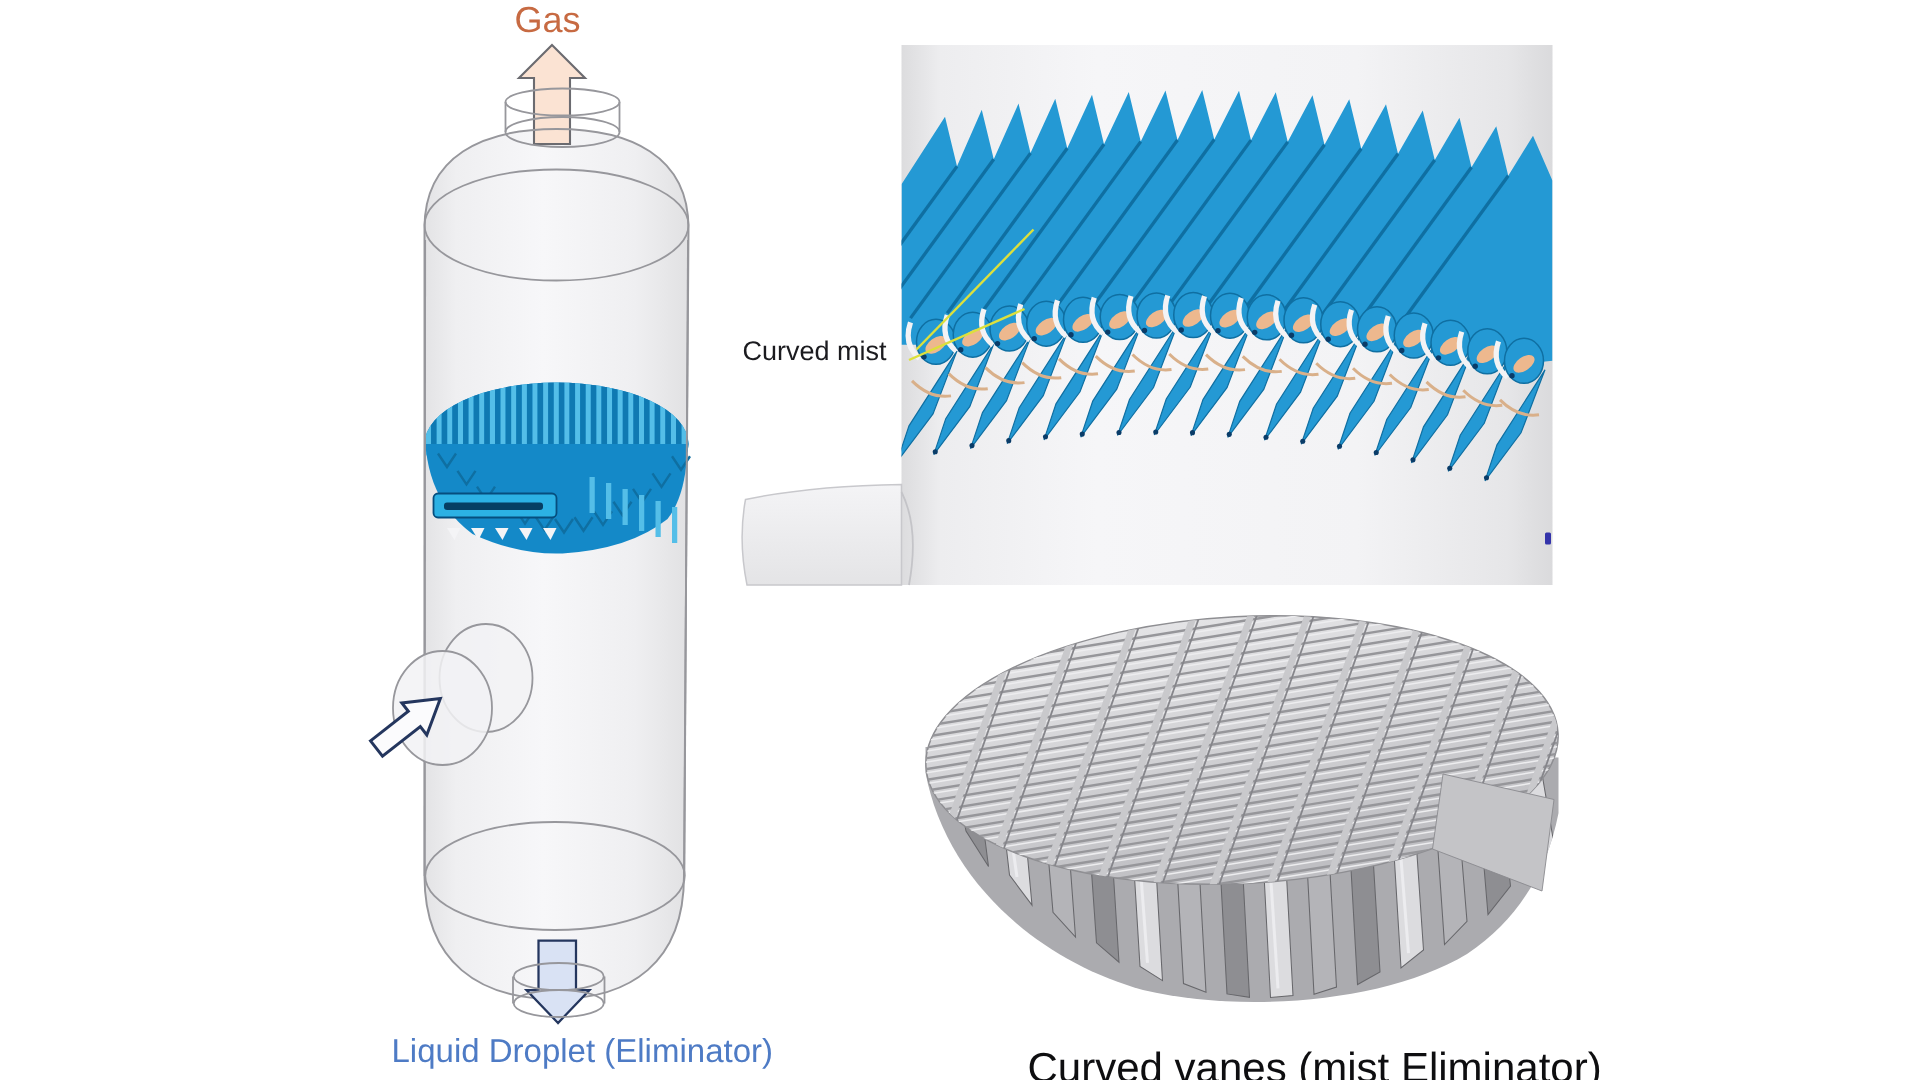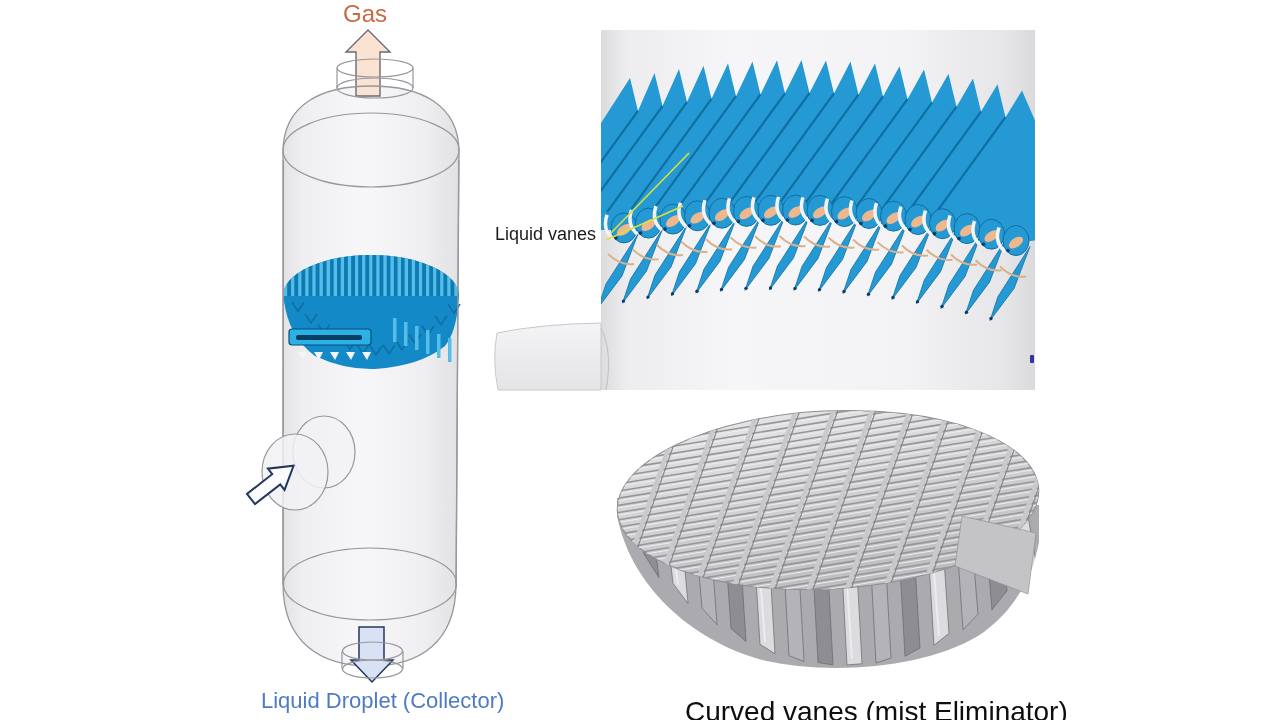--- a/index.html
+++ b/index.html
@@ -425,16 +425,16 @@
           <line x1="960" y1="592" x2="1024" y2="410" stroke="#C9C9CC" stroke-width="4.5"></line>
           <line x1="964" y1="592" x2="1028" y2="410" stroke="#85858A" stroke-width="1.2"></line>
           <line x1="998" y1="592" x2="1062" y2="410" stroke="#C9C9CC" stroke-width="4.5"></line>
           <line x1="1002" y1="592" x2="1066" y2="410" stroke="#85858A" stroke-width="1.2"></line>
         </g>
       <polygon points="962,516 1036,533 1028,594 955,566" fill="#C4C4C7" stroke="#8A8A8E" stroke-width="0.6"></polygon>
     </g>
   </svg>
 
   <div class="lbl lbl-gas">Gas</div>
-  <div class="lbl lbl-curved">Liquid vanes</div>
-  <div class="lbl lbl-bottom">Liquid Droplet (Collector)</div>
+  <div class="lbl lbl-curved">Curved mist</div>
+  <div class="lbl lbl-bottom">Liquid Droplet (Eliminator)</div>
   <div class="lbl lbl-caption">Curved vanes (mist Eliminator)</div>
 </div>
 
 </body></html>

